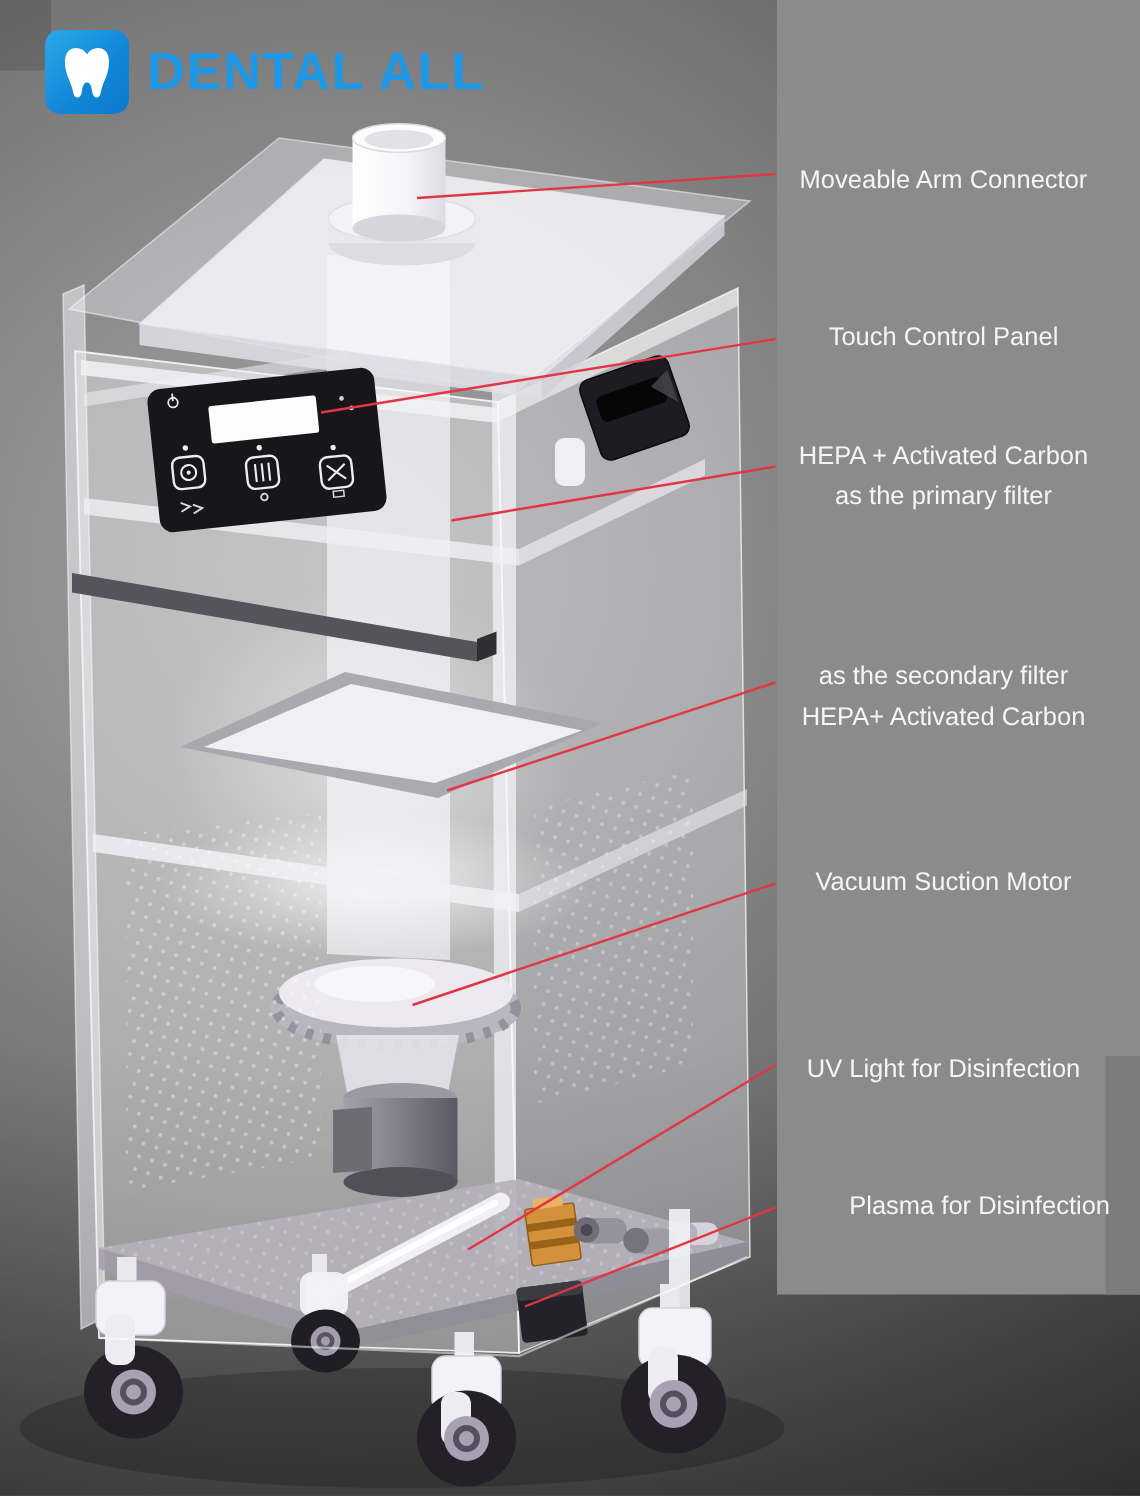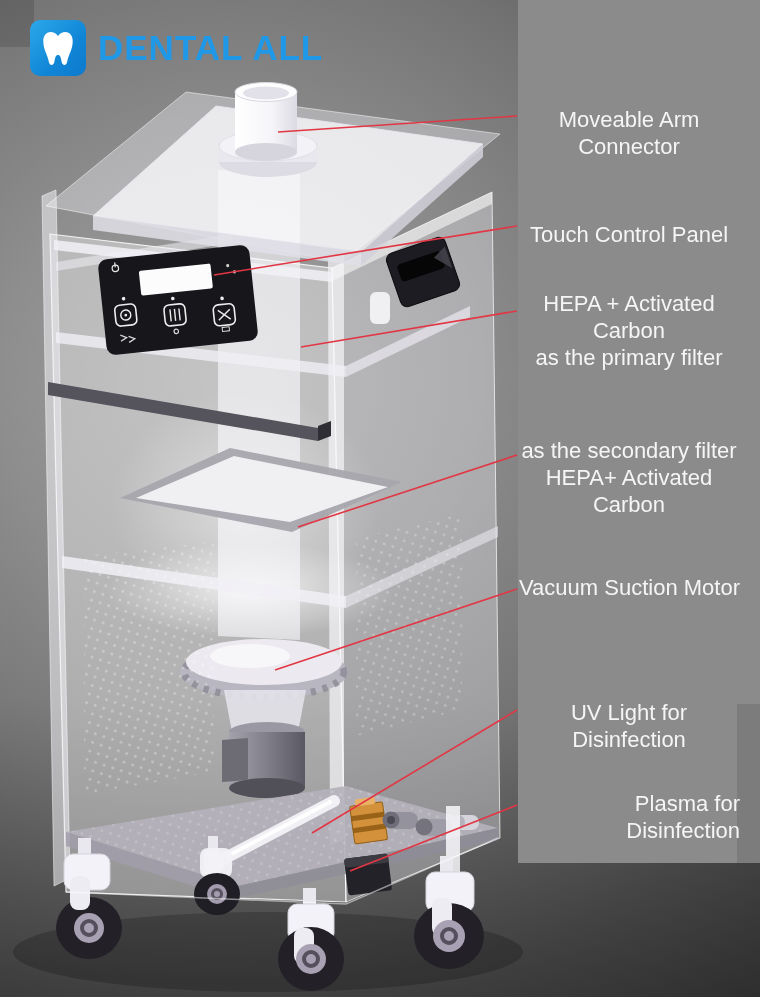--- a/index.html
+++ b/index.html
@@ -27,25 +27,25 @@
     display:flex;align-items:center;justify-content:center;
   }
   .brand-text{
     margin-left:12px;font-size:35px;letter-spacing:1px;color:#1f98e8;font-weight:700;
   }
 
   .art{position:absolute;left:0;top:0;}
 
   .callout{
     position:absolute;left:518px;width:222px;text-align:center;
-    color:#f5f5f5;font-size:22px;line-height:27px;
+    color:#f5f5f5;font-size:17px;line-height:27px;
   }
   .callout span{display:block;}
-  .c1{top:106px;} .c2{top:221px;} .c3{top:290px;} .c4{top:437px;}
-  .c5{top:574px;text-align:right;} .c6{top:699px;} .c7{top:790px;text-align:right;}
+  .c1{top:106px;} .c2{top:211px;} .c3{top:290px;} .c4{top:437px;}
+  .c5{top:574px;} .c6{top:699px;} .c7{top:790px;text-align:right;}
 </style>
 </head>
 <body>
 
 <div class="bg"></div>
 <div class="corner-shade"></div>
 <div class="band"></div>
 <div class="band-strip"></div>
 
 <div class="logo">

